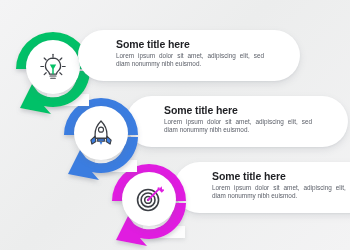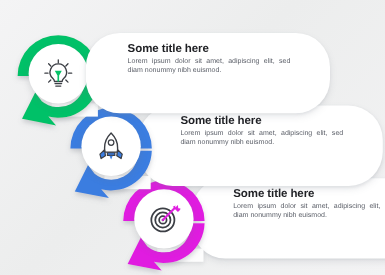--- a/index.html
+++ b/index.html
@@ -28,21 +28,21 @@
     width: 290px;
     height: 92px;
   }
 
   
   .card {
     position: absolute;
     left: 68px;
     top: 8px;
     width: 222px;
-    height: 73px;
+    height: 51px;
     background: #ffffff;
     border-radius: 31px;
     box-shadow: 0 3px 7px rgba(120,125,135,0.16),
                 0 1px 2px rgba(120,125,135,0.10);
     box-sizing: border-box;
     padding: 8px 16px 8px 38px;
   }
   .card-title {
     font-size: 10.5px;
     font-weight: bold;

